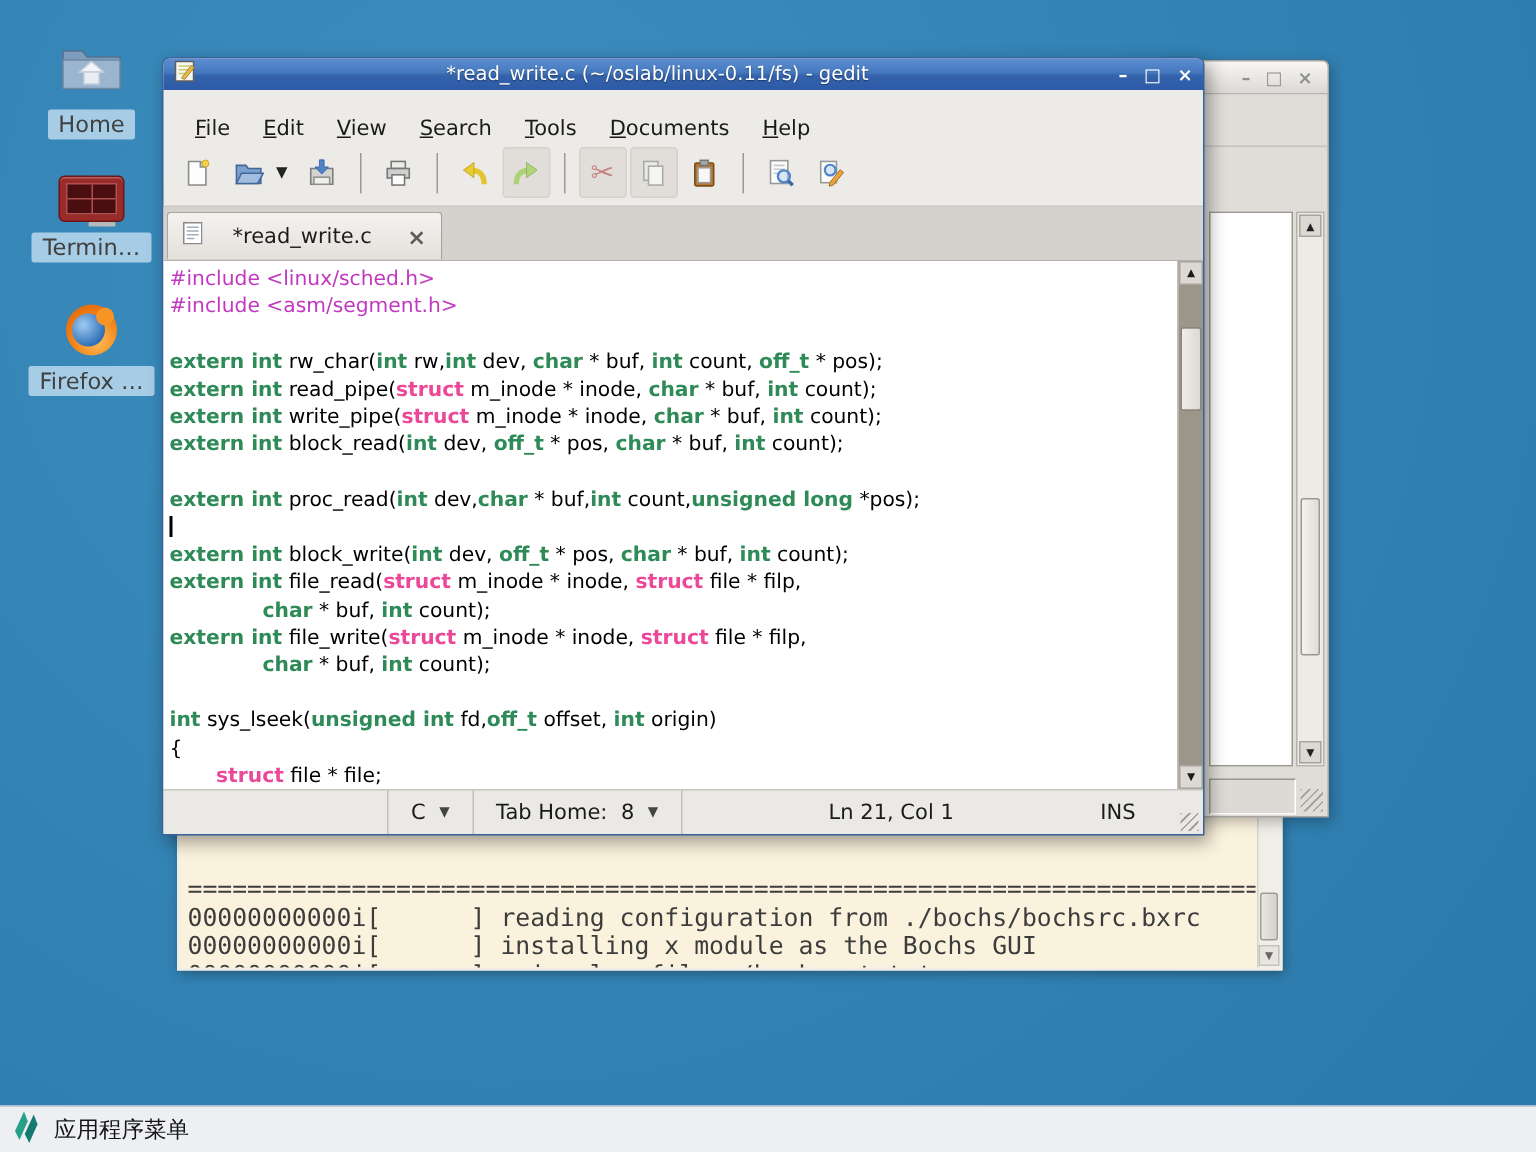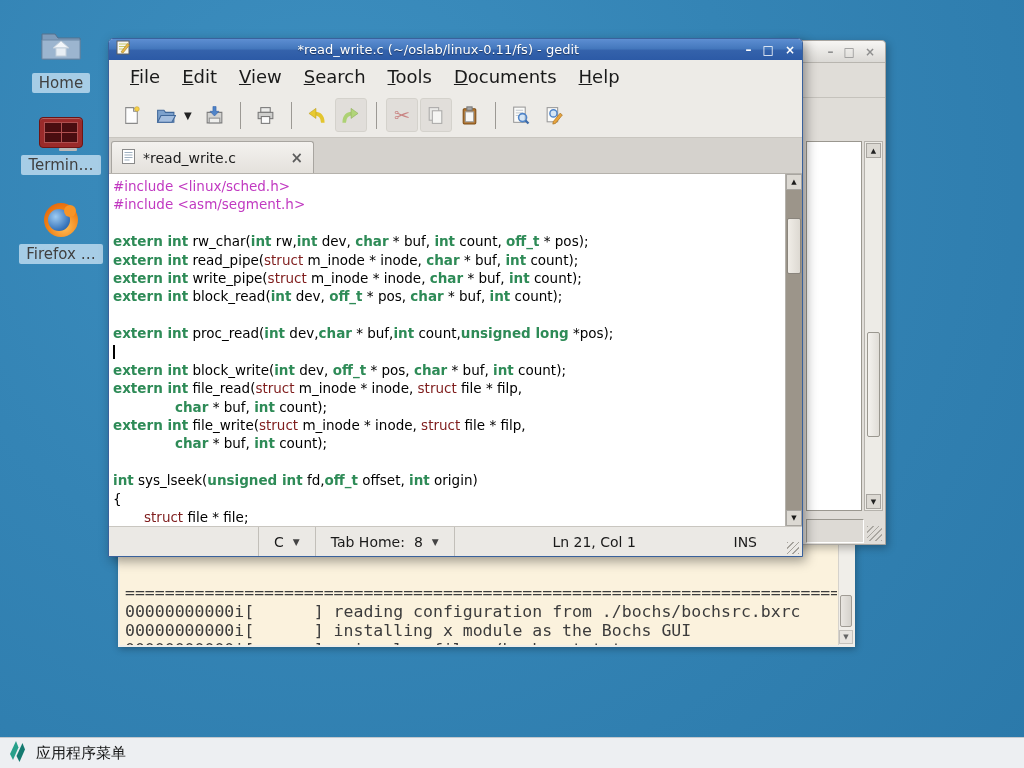--- a/index.html
+++ b/index.html
@@ -37,36 +37,36 @@
   .tl{height:19px}
   .term-sb{position:absolute;right:0;top:0;bottom:0;width:15px;background:#f0eee9;border-left:1px solid #d5d2cc}
   .term-thumb{position:absolute;left:1px;top:50px;width:12px;height:32px;background:linear-gradient(90deg,#e9e6e1,#d5d2cc);border:1px solid #a09c95;border-radius:2px}
   .term-down{position:absolute;left:0;bottom:1px;width:14px;height:14px;font-size:7px;color:#666;display:flex;align-items:center;justify-content:center;background:#e8e5e0;border:1px solid #c5c2bc}
 
   
   .gedit{position:absolute;left:108px;top:38px;width:695px;height:519px;border:1px solid #39619c;border-radius:5px 5px 0 0;box-shadow:3px 4px 12px rgba(0,0,0,.38);display:flex;flex-direction:column;background:#edebe7;z-index:10}
   .g-title{height:21px;flex:0 0 21px;background:linear-gradient(#5d8ed2,#4478bd 45%,#3462ab 55%,#2c5aa6);border-radius:4px 4px 0 0;display:flex;align-items:center;padding:0 7px;color:#fff;gap:6px}
   .g-title-text{flex:1;text-align:center;font-size:13px;font-weight:normal;text-shadow:0 1px 1px rgba(0,0,0,.45);white-space:nowrap;overflow:hidden}
   .g-btns{display:flex;gap:11px;font-size:12px;font-weight:bold}
-  .g-menubar{height:33px;flex:0 0 33px;display:flex;align-items:center;padding:12px 10px;font-size:18px;color:#1a1a1a}
+  .g-menubar{height:33px;flex:0 0 33px;display:flex;padding:12px 10px;font-size:14px;color:#1a1a1a}
   .menu-item{padding:6px 11px;cursor:default}
   .g-toolbar{height:45px;flex:0 0 45px;display:flex;align-items:center;padding:0 6px;gap:2px;border-bottom:1px solid #c9c6c0}
   .tbtn{width:32px;height:34px;display:flex;align-items:center;justify-content:center;border-radius:3px;flex:0 0 auto}
   .tbtn.disabled{background:#dfdcd7;border:1px solid #cfccc6;opacity:.8}
   .tsep{width:1px;height:27px;background:#9c9994;margin:0 7px;flex:0 0 1px}
   .dd{font-size:10px;color:#222;padding:0 5px 0 1px}
   .glyph{font-size:19px;line-height:1}
   .g-tabbar{height:35px;flex:0 0 35px;background:#d5d2cd;display:flex;align-items:flex-end;padding:0 2px}
-  .g-tab{height:32px;display:flex;align-items:center;gap:8px;padding:0 10px;background:linear-gradient(#f4f2ef,#e4e1dc);border:1px solid #a8a5a0;border-bottom:none;border-radius:3px 3px 0 0;font-size:14px;color:#1c1c1c;width:203px}
+  .g-tab{height:32px;display:flex;align-items:center;gap:20px;padding:0 10px;background:linear-gradient(#f4f2ef,#e4e1dc);border:1px solid #a8a5a0;border-bottom:none;border-radius:3px 3px 0 0;font-size:14px;color:#1c1c1c;width:184px}
   .tab-close{color:#5d5d5d;font-weight:bold;font-size:15px;margin-left:auto;cursor:default}
   .g-text{flex:1;background:#fff;display:flex;overflow:hidden;border-top:1px solid #b5b2ac}
   .code{flex:1;padding:3px 0 0 4px;font-size:13.5px;line-height:18.4px;white-space:pre;overflow:hidden}
   .cl{height:18.4px}
   .kw{color:#2e8b57;font-weight:bold}
-  .st{color:#7f1d1d;font-weight:normal}
+  .st{color:#ec4899;font-weight:bold}
   .pp{color:#c139c1}
   .tx{color:#000}
   .ind{display:inline-block;width:62px}
   .ind2{display:inline-block;width:31px}
   .caret{display:inline-block;width:1.5px;height:14px;background:#000;vertical-align:-2px}
   .g-scroll{width:17px;flex:0 0 17px;background:#9c958a;border-left:1px solid #b5b2ac;position:relative}
   .sc-btn{position:absolute;left:0;width:16px;height:16px;background:#dcd9d3;border:1px solid #a8a5a0;display:flex;align-items:center;justify-content:center;font-size:7px;color:#1a1a1a}
   .sc-up{top:0}.sc-down{bottom:0}
   .sc-thumb{position:absolute;left:1px;top:44px;width:14px;height:56px;background:linear-gradient(90deg,#f0ede7,#ddd9d2);border:1px solid #8a857d;border-radius:2px}
   .g-status{height:30px;flex:0 0 30px;background:#ebe9e5;border-top:1px solid #c9c6c0;display:flex;align-items:center;font-size:14px;color:#1a1a1a;position:relative}

